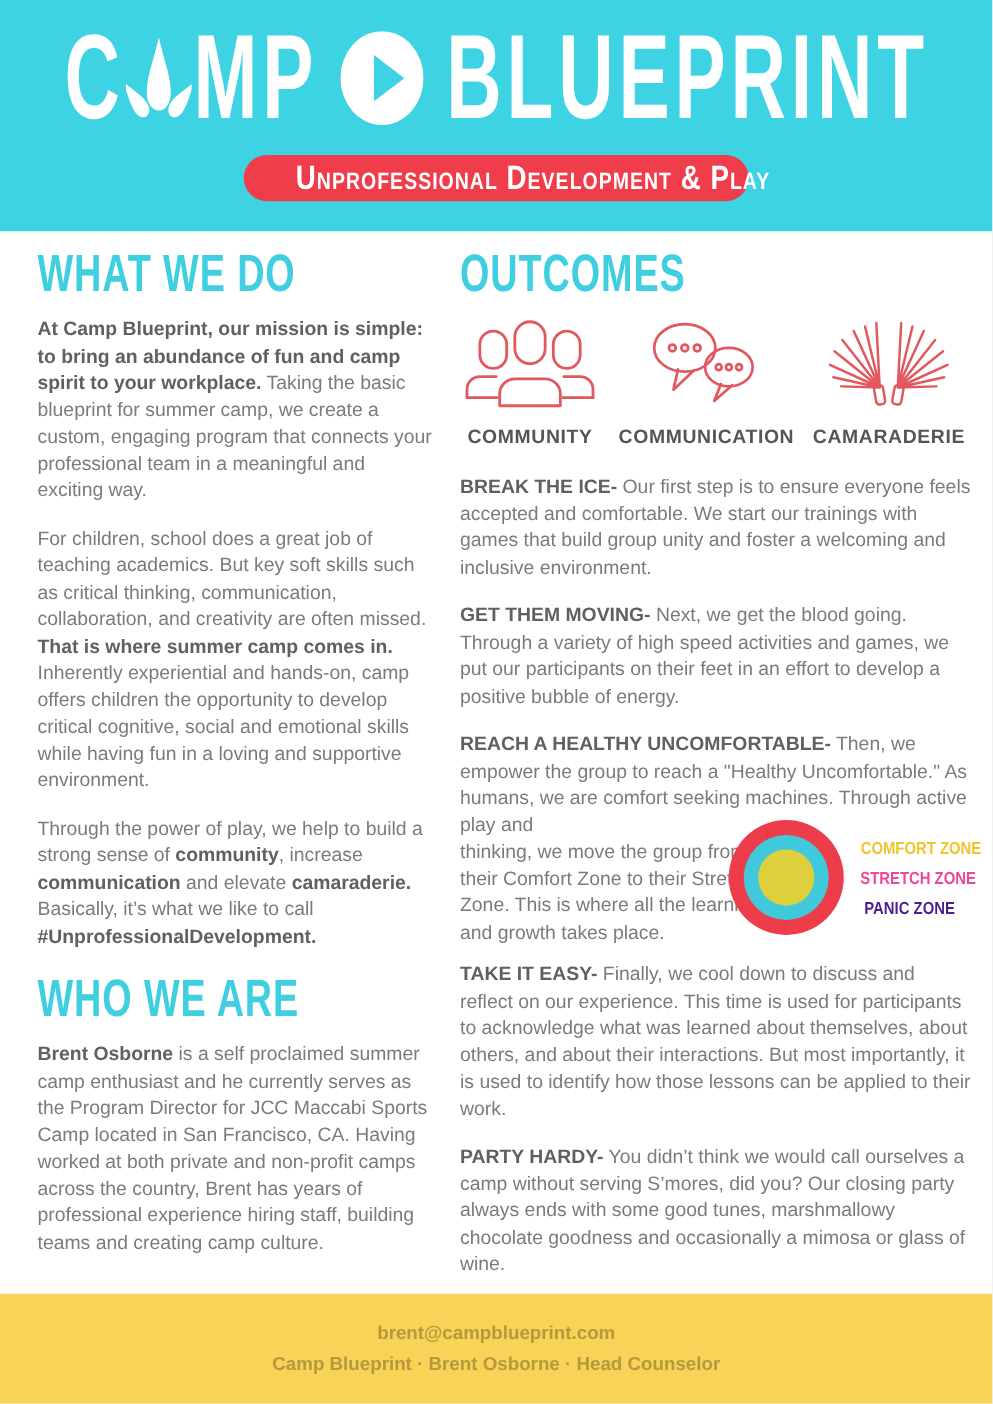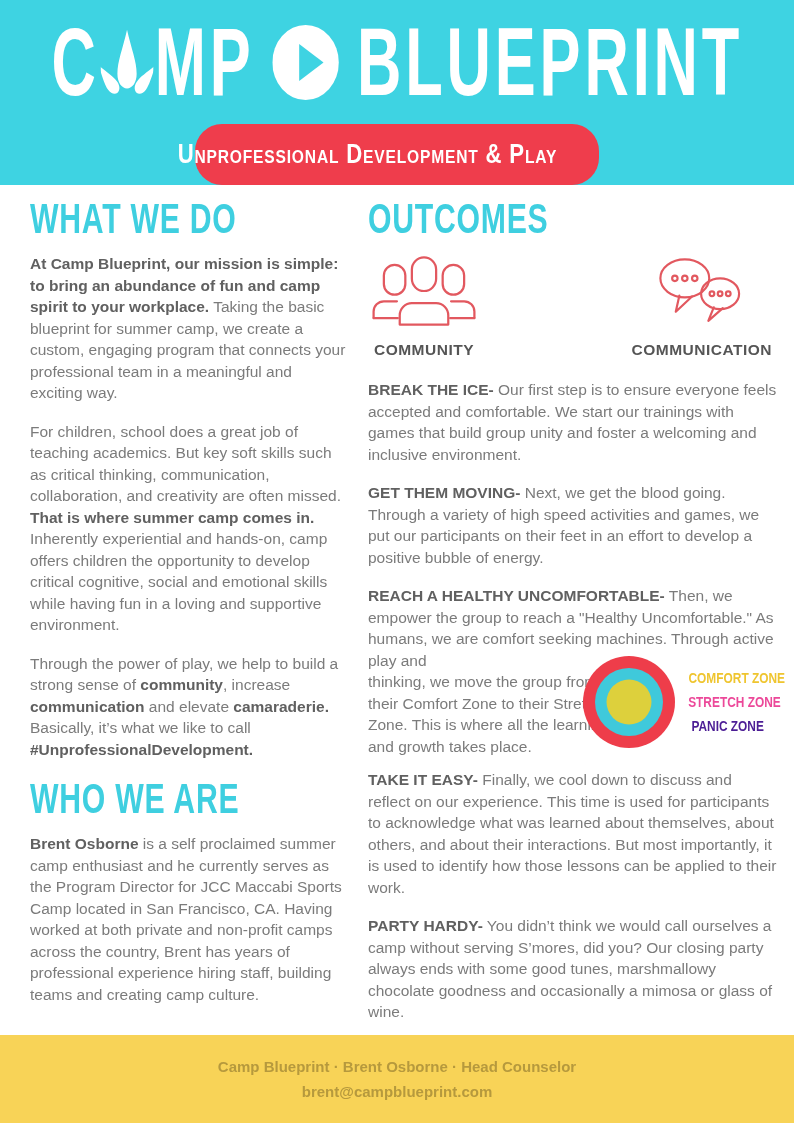--- a/index.html
+++ b/index.html
@@ -20,21 +20,21 @@
     transform:scaleX(0.64); transform-origin:center center;
   }
   .logo-text {
     color:#ffffff; font-weight:bold; font-size:96px; line-height:1;
     letter-spacing:6px;
   }
   .flame-svg { margin:0 2px; }
   .play-svg { margin:0 28px; }
   .badge {
     margin-top:14px; background:#EF3D4C; border-radius:27px;
-    height:61px; width:404px; display:flex; align-items:center; justify-content:flex-end;
+    height:37px; width:404px; display:flex; align-items:center; justify-content:flex-start;
   }
   .badge-text {
     color:#ffffff; font-weight:bold; font-size:27px; line-height:1;
     font-variant:small-caps; letter-spacing:1px;
     display:inline-block; transform:scaleX(0.82); transform-origin:center center;
     white-space:nowrap;
   }
   
   .main {
     height:1046px; display:flex; padding:12px 0 0 30px; overflow:hidden;
@@ -155,20 +155,29 @@
               <circle cx="36" cy="28" r="3"></circle>
               <circle cx="47" cy="28" r="3"></circle>
             <ellipse cx="75" cy="45" rx="21" ry="17"></ellipse>
             <path d="M68,60 L62,75 L78,61"></path>
             <circle cx="66" cy="45" r="2.6"></circle>
               <circle cx="75" cy="45" r="2.6"></circle>
               <circle cx="84" cy="45" r="2.6"></circle>
           </svg>
           <div class="outcome-label">COMMUNICATION</div>
         </div>
+        <div class="outcome">
+          <svg width="104" height="76" viewBox="0 0 110 84" fill="none" stroke="#E2585F" stroke-width="2.2" stroke-linecap="round" stroke-linejoin="round">
+            <path d="M47,63 L44,6 M47,63 L34,9 M47,63 L24,13 M47,63 L14,21 M47,63 L7,31 M47,63 L3,43 M47,63 L6,54 M47,63 L13,62"></path>
+            <path d="M63,63 L66,6 M63,63 L76,9 M63,63 L86,13 M63,63 L96,21 M63,63 L103,31 M63,63 L107,43 M63,63 L104,54 M63,63 L97,62"></path>
+            <rect x="43" y="61" width="8" height="17" rx="3" transform="rotate(-10 47 70)"></rect>
+            <rect x="59" y="61" width="8" height="17" rx="3" transform="rotate(10 63 70)"></rect>
+          </svg>
+          <div class="outcome-label">CAMARADERIE</div>
+        </div>
       </div>
 
 
       <p class="step"><b>BREAK THE ICE-</b><span> Our first step is to ensure everyone feels accepted and comfortable. We start our trainings with games that build group unity and foster a welcoming and inclusive environment.</span></p>
 
       <p class="step"><b>GET THEM MOVING-</b><span> Next, we get the blood going. Through a variety of high speed activities and games, we put our participants on their feet in an effort to develop a positive bubble of energy.</span></p>
 
       <div class="step reach">
         <span><b>REACH A HEALTHY UNCOMFORTABLE-</b><span> Then, we empower the group to reach a "Healthy Uncomfortable." As humans, we are comfort seeking machines. Through active play and </span></span>
         <span class="reach-narrow"><span>thinking, we move the group from their Comfort Zone to their Stretch Zone. This is where all the learning and growth takes place.</span></span>
@@ -186,17 +195,17 @@
         </div>
       </div>
 
       <p class="step"><b>TAKE IT EASY-</b><span> Finally, we cool down to discuss and reflect on our experience. This time is used for participants to acknowledge what was learned about themselves, about others, and about their interactions. But most importantly, it is used to identify how those lessons can be applied to their work.</span></p>
 
       <p class="step"><b>PARTY HARDY-</b><span> You didn’t think we would call ourselves a camp without serving S’mores, did you? Our closing party always ends with some good tunes, marshmallowy chocolate goodness and occasionally a mimosa or glass of wine.</span></p>
     </div>
   </div>
 
   <div class="footer">
+    <div>brent@campblueprint.com</div>
     <div>Camp Blueprint · Brent Osborne · Head Counselor</div>
-    <div>brent@campblueprint.com</div>
   </div>
 
 </div>
 
 </body></html>

